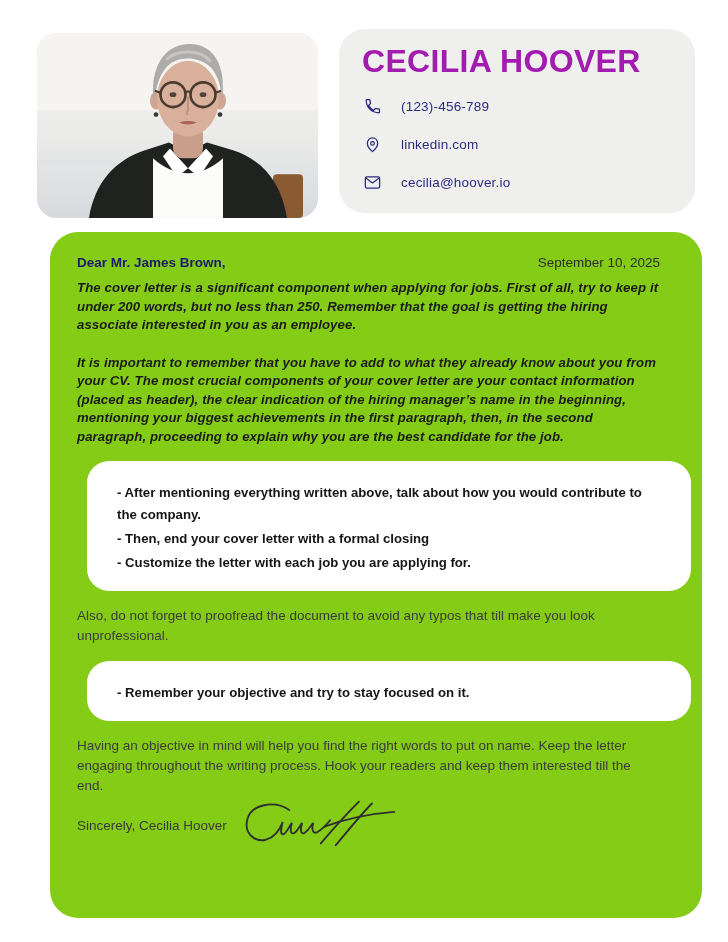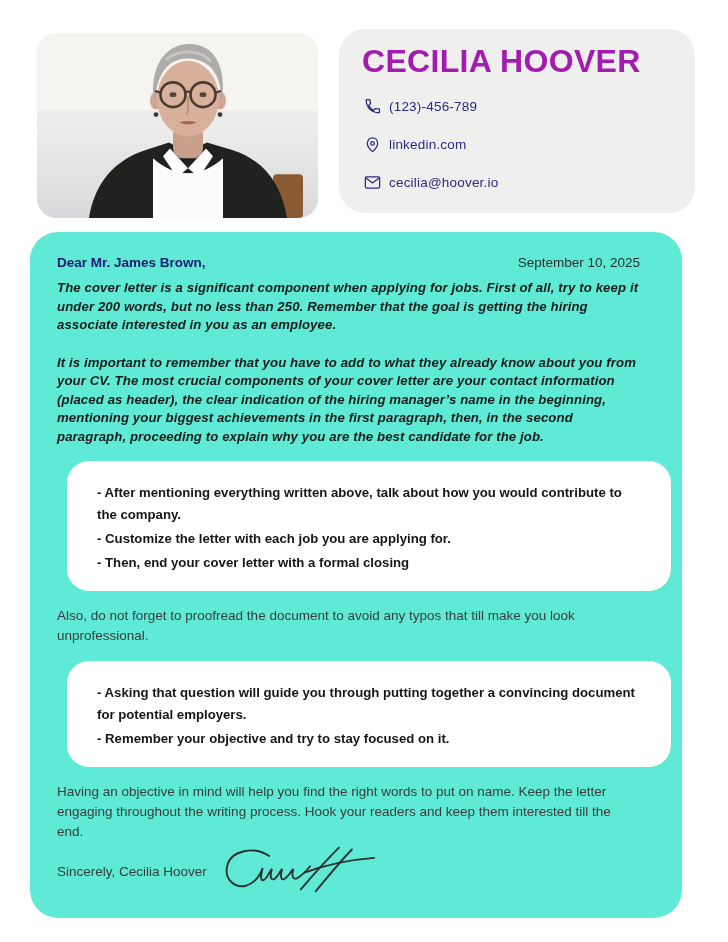--- a/index.html
+++ b/index.html
@@ -18,29 +18,29 @@
 
   .contact-card {
     position:absolute; left:339px; top:29px; width:356px; height:184px;
     background:#efefee; border-radius:26px; padding:15px 18px 0 23px;
   }
   .name-title {
     font-size:32px; font-weight:800; letter-spacing:0.3px;
     color:#a21caf; line-height:1.12; white-space:nowrap;
   }
   .contact-rows { margin-top:17px; display:flex; flex-direction:column; gap:18px; }
-  .contact-row { display:flex; align-items:center; gap:7px; cursor:pointer; }
+  .contact-row { display:flex; align-items:center; gap:19px; cursor:pointer; }
   .contact-row .cicon { width:20px; height:20px; flex:0 0 20px; display:flex; align-items:center; justify-content:center; }
   .contact-row .cicon svg { width:19px; height:19px; stroke:#2e2a80; fill:none; stroke-width:1.6; stroke-linecap:round; stroke-linejoin:round; }
   .contact-text { font-size:13.5px; color:#2e2a80; letter-spacing:0.2px; }
 
   
   .letter-card {
-    position:absolute; left:30px; top:232px; width:652px; height:686px;
-    background:#5eead4; border-radius:28px; padding:23px 42px 0 27px;
+    position:absolute; left:50px; top:232px; width:652px; height:686px;
+    background:#84cc16; border-radius:28px; padding:23px 42px 0 27px;
     color:#1f1f1f;
   }
   .greeting-row { display:flex; justify-content:space-between; align-items:baseline; }
   .greeting { font-size:13.5px; font-weight:700; color:#1d1a72; }
   .letter-date { font-size:13.5px; color:#2e2e2e; }
 
   .para-bold {
     margin-top:9px; font-size:13.2px; font-weight:700; font-style:italic;
     color:#1b1b1b; line-height:18.5px; letter-spacing:0.1px;
   }
@@ -160,28 +160,27 @@
     <div class="greeting-row">
       <span class="greeting">Dear Mr. James Brown,</span>
       <span class="letter-date">September 10, 2025</span>
     </div>
 
     <p class="para-bold">The cover letter is a significant component when applying for jobs. First of all, try to keep it under 200 words, but no less than 250. Remember that the goal is getting the hiring associate interested in you as an employee.</p>
     <p class="para-bold second">It is important to remember that you have to add to what they already know about you from your CV. The most crucial components of your cover letter are your contact information (placed as header), the clear indication of the hiring manager’s name in the beginning, mentioning your biggest achievements in the first paragraph, then, in the second paragraph, proceeding to explain why you are the best candidate for the job.</p>
 
     <div class="white-box">
       <div class="bullet">- After mentioning everything written above, talk about how you would contribute to the company.</div>
+      <div class="bullet">- Then, end your cover letter with a formal closing</div>
       <div class="bullet">- Customize the letter with each job you are applying for.</div>
-      <div class="bullet">- Then, end your cover letter with a formal closing</div>
     </div>
 
     <p class="para-reg">Also, do not forget to proofread the document to avoid any typos that till make you look unprofessional.</p>
 
     <div class="white-box">
-      <div class="bullet">- Asking that question will guide you through putting together a convincing document for potential employers.</div>
       <div class="bullet">- Remember your objective and try to stay focused on it.</div>
     </div>
 
     <p class="para-reg">Having an objective in mind will help you find the right words to put on name. Keep the letter engaging throughout the writing process. Hook your readers and keep them interested till the end.</p>
 
     <div class="signoff-row">
       <span class="signoff-text">Sincerely, Cecilia Hoover</span>
       <span class="signature">
         <svg viewBox="0 0 170 60">
           <path d="M 54 16 C 38 5 13 10 9 26 C 5 41 17 51 29 48 C 39 45 44 37 47 29 C 45 37 44 43 48 42 C 52 40 54 33 57 30 C 55 36 55 42 59 41 C 63 39 65 33 68 30 C 66 36 66 42 70 41 C 74 39 77 33 80 30 C 78 36 79 42 84 40 C 89 37 94 32 98 27"></path>

